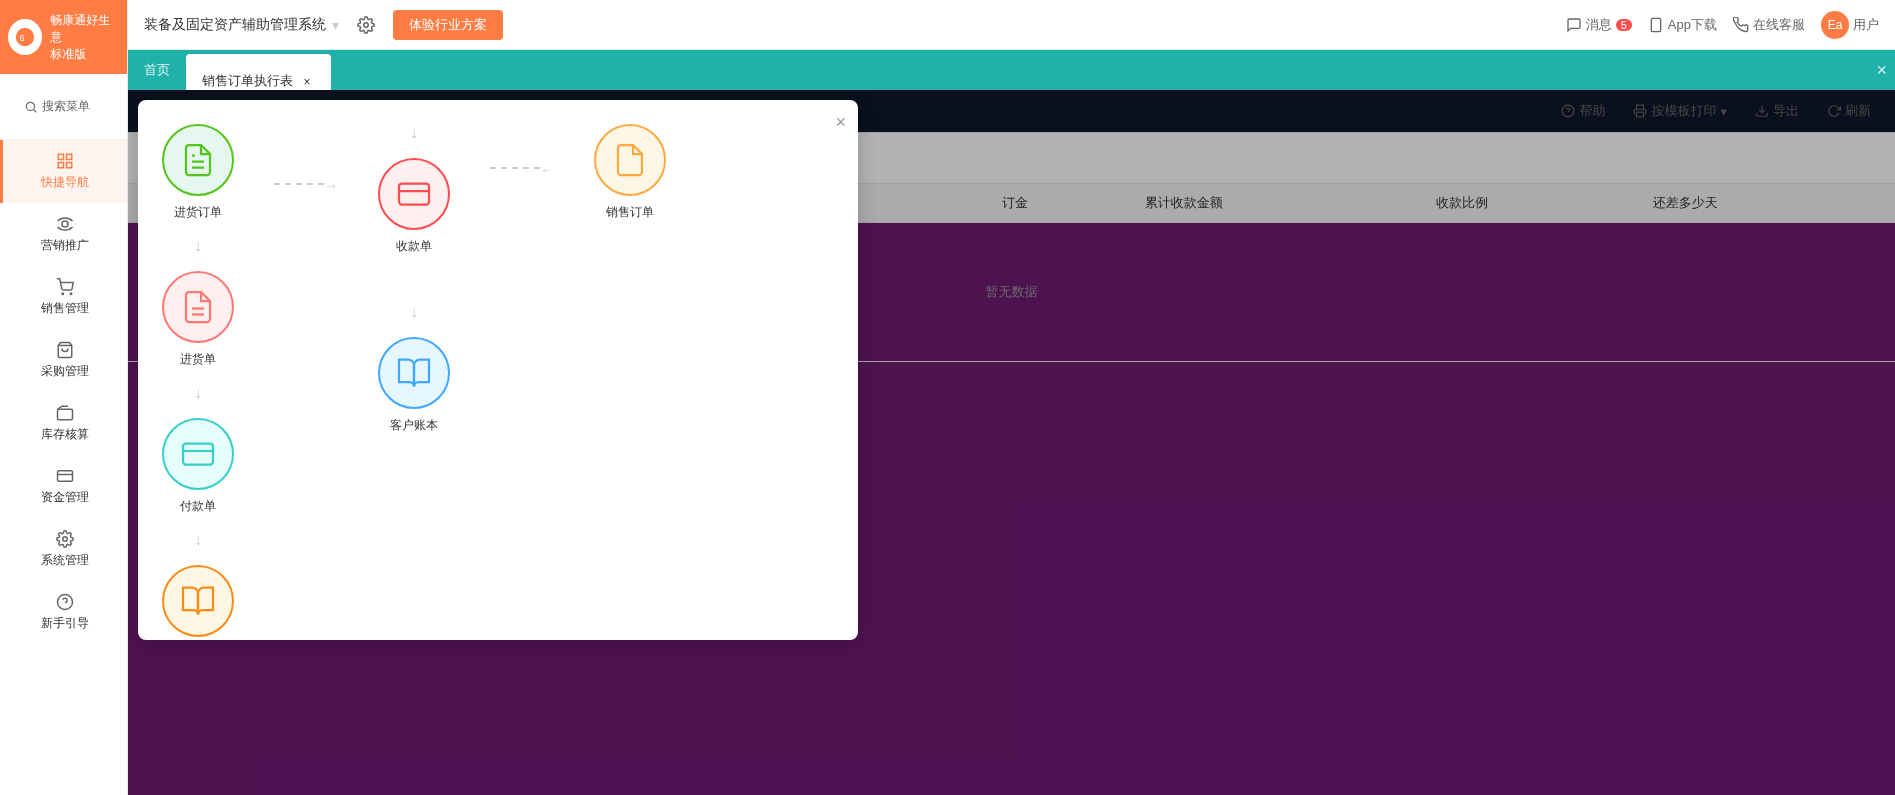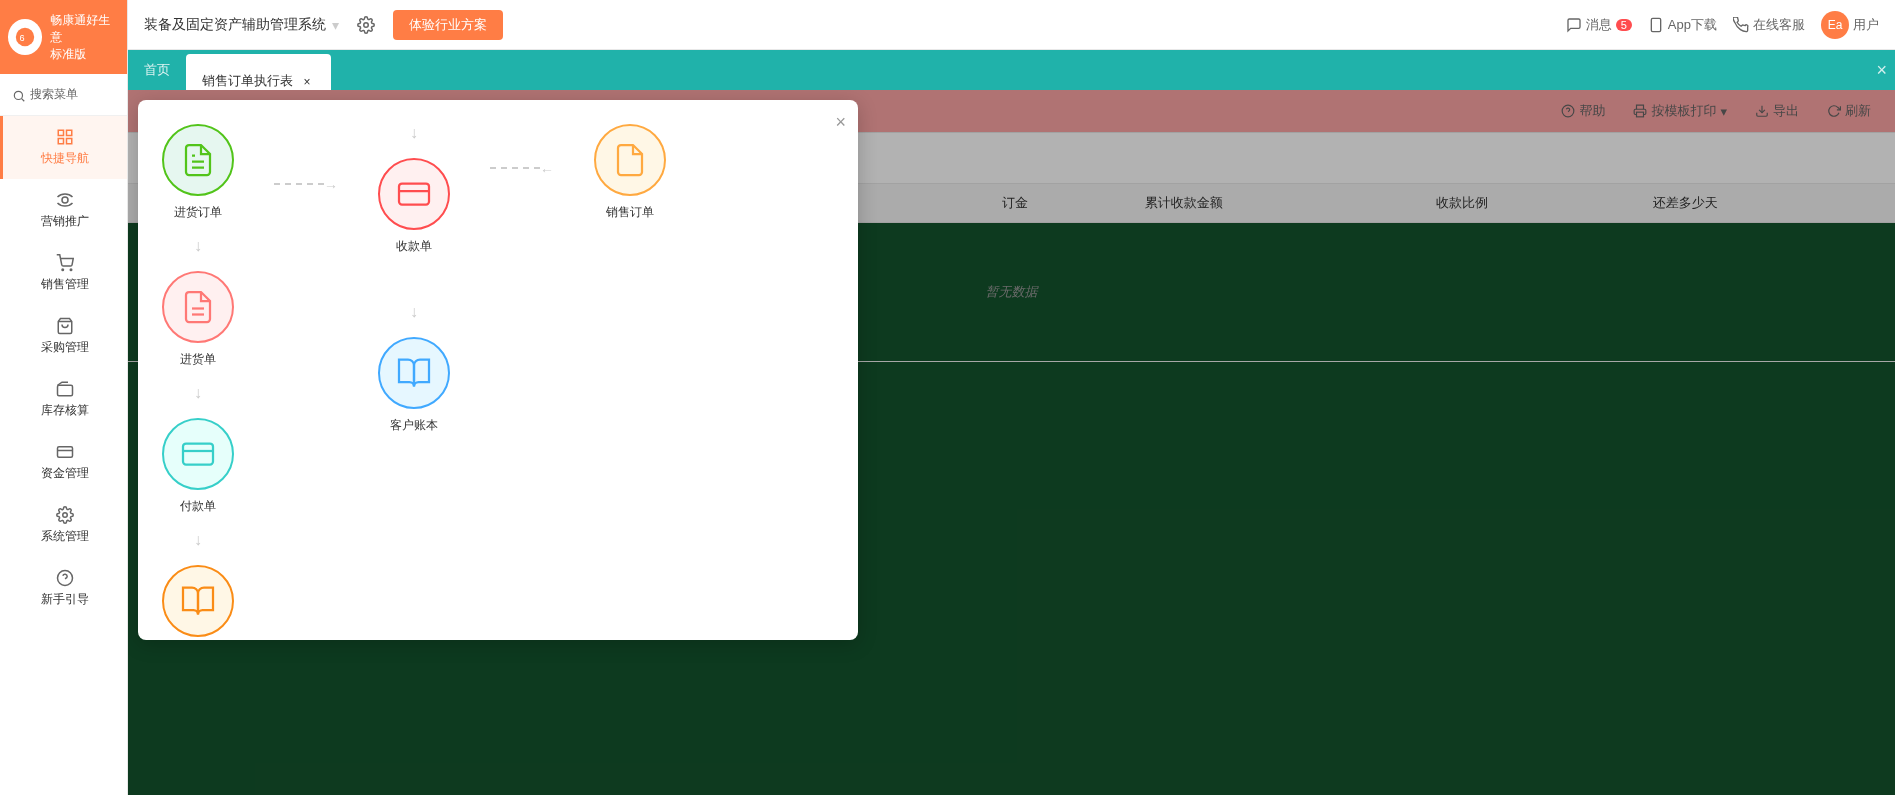--- a/index.html
+++ b/index.html
@@ -7,21 +7,21 @@
 
     
     .app-container { display: flex; height: 795px; width: 1895px; overflow: hidden; }
 
     
     .sidebar { width: 128px; background: #fff; display: flex; flex-direction: column; border-right: 1px solid #e8e8e8; flex-shrink: 0; }
     .sidebar-logo { background: #ff7d45; padding: 12px 8px; display: flex; align-items: center; gap: 8px; cursor: pointer; }
     .sidebar-logo-icon { width: 36px; height: 36px; background: #fff; border-radius: 50%; display: flex; align-items: center; justify-content: center; }
     .sidebar-logo-icon svg { width: 22px; height: 22px; }
     .sidebar-logo-text { color: #fff; font-size: 12px; line-height: 1.4; }
-    .sidebar-search { padding: 12px; border-bottom: 1px solid #f0f0f0; display: flex; align-items: flex-end; gap: 4px; color: #666; cursor: pointer; font-size: 12px; }
+    .sidebar-search { padding: 24px; border-bottom: 1px solid #f0f0f0; display: flex; align-items: center; gap: 4px; color: #666; cursor: pointer; font-size: 12px; }
     .sidebar-search svg { width: 14px; height: 14px; }
     .sidebar-nav { flex: 1; overflow-y: auto; }
     .sidebar-item { display: flex; flex-direction: column; align-items: center; padding: 12px 24px; cursor: pointer; color: #333; font-size: 12px; gap: 4px; border-left: 3px solid transparent; }
     .sidebar-item.active { background: #fff5f0; color: #ff7d45; border-left-color: #ff7d45; }
     .sidebar-item svg { width: 18px; height: 18px; }
 
     
     .main-area { flex: 1; display: flex; flex-direction: column; overflow: hidden; }
 
     
@@ -38,37 +38,37 @@
     .tab-bar { background: #20b2aa; height: 40px; display: flex; align-items: center; padding: 0 0; flex-shrink: 0; }
     .tab-item { padding: 0 16px; height: 40px; display: flex; align-items: center; gap: 6px; cursor: pointer; font-size: 13px; color: #fff; opacity: 0.85; }
     .tab-item.active { background: #fff; color: #333; opacity: 1; border-radius: 4px 4px 0 0; margin-top: 4px; height: 36px; align-items: flex-end; }
     .tab-close { display: flex; align-items: center; justify-content: center; width: 16px; height: 16px; border-radius: 50%; font-size: 12px; }
     .tab-close-right { margin-left: auto; margin-right: 8px; color: #fff; cursor: pointer; opacity: 0.8; font-size: 18px; }
 
     
     .content-area { flex: 1; position: relative; overflow: hidden; }
 
     
-    .content-toolbar { background: #fca5a5; padding: 8px 16px; display: flex; align-items: flex-start; gap: 12px; border-bottom: 1px solid #e8e8e8; flex-shrink: 0; }
+    .content-toolbar { background: #0f172a; padding: 8px 16px; display: flex; align-items: flex-start; gap: 12px; border-bottom: 1px solid #e8e8e8; flex-shrink: 0; }
     .toolbar-btn { display: flex; align-items: center; gap: 4px; cursor: pointer; color: #666; font-size: 13px; padding: 4px 8px; }
 
     
     .filter-area { background: #fff; padding: 10px 16px; display: flex; align-items: center; gap: 12px; border-bottom: 1px solid #e8e8e8; flex-shrink: 0; flex-wrap: wrap; }
     .filter-date { border: 1px solid #d9d9d9; padding: 5px 10px; border-radius: 4px; font-size: 13px; width: 130px; outline: none; }
     .filter-select { border: 1px solid #d9d9d9; padding: 5px 10px; border-radius: 4px; font-size: 13px; min-width: 120px; outline: none; background: #fff; }
     .filter-search-btn { background: #ff7d45; color: #fff; border: none; padding: 6px 20px; border-radius: 4px; cursor: pointer; font-size: 13px; }
     .filter-set-btn { background: #fff; color: #ff7d45; border: 1px solid #ff7d45; padding: 5px 12px; border-radius: 4px; cursor: pointer; font-size: 13px; }
     .filter-more { color: #20b2aa; cursor: pointer; font-size: 13px; }
 
     
-    .table-wrap { flex: 1; overflow: auto; background: #14532d; }
+    .table-wrap { flex: 1; overflow: auto; background: #701a75; }
     table { width: 100%; border-collapse: collapse; font-size: 13px; }
     th { background: #f5f5f5; padding: 10px 12px; text-align: left; border-bottom: 1px solid #e8e8e8; color: #333; font-weight: normal; white-space: nowrap; }
     td { padding: 10px 12px; border-bottom: 1px solid #f0f0f0; white-space: nowrap; }
-    .empty-tip { text-align: center; padding: 60px; color: #999; font-size: 13px; font-style: italic; }
+    .empty-tip { text-align: center; padding: 60px; color: #999; font-size: 13px; }
 
     
     .popup-overlay { position: absolute; top: 0; left: 0; right: 0; bottom: 0; background: rgba(0,0,0,0.3); z-index: 100; display: flex; align-items: flex-start; justify-content: flex-start; padding: 10px 0 0 10px; }
     .popup-card { background: #fff; border-radius: 8px; width: 720px; padding: 24px; box-shadow: 0 4px 20px rgba(0,0,0,0.2); position: relative; max-height: 540px; overflow: hidden; }
     .popup-close { position: absolute; top: 12px; right: 12px; cursor: pointer; color: #999; font-size: 18px; }
     
     
     .flow-diagram { display: flex; gap: 40px; margin-bottom: 24px; align-items: flex-start; }
     .flow-col { display: flex; flex-direction: column; align-items: center; gap: 16px; }
     .flow-node { display: flex; flex-direction: column; align-items: center; gap: 8px; }

